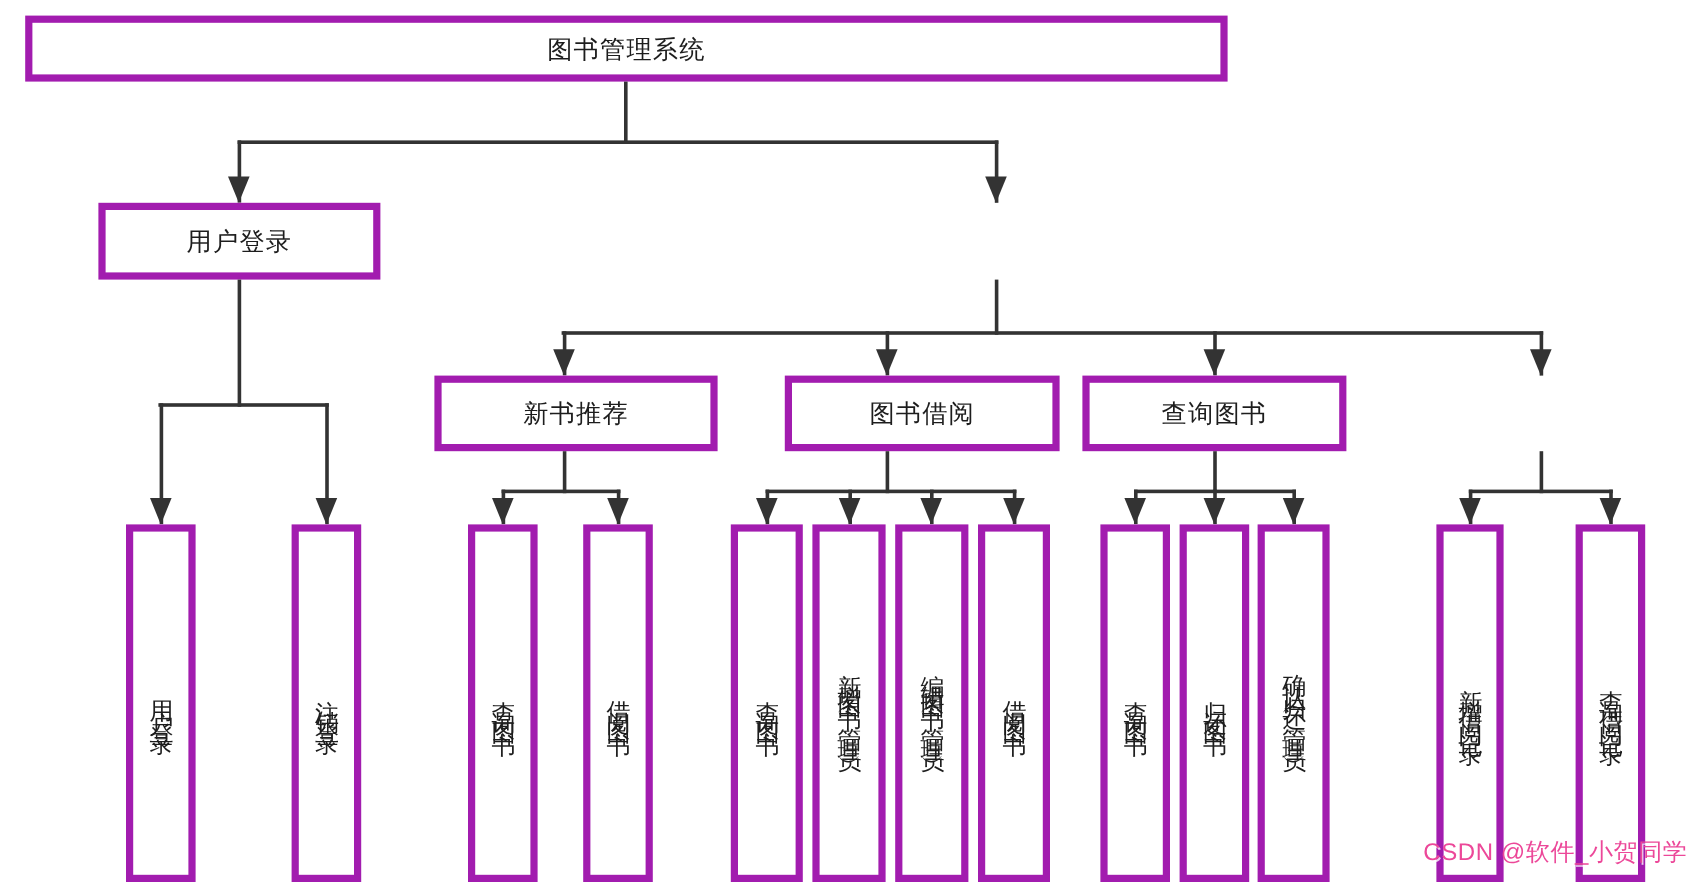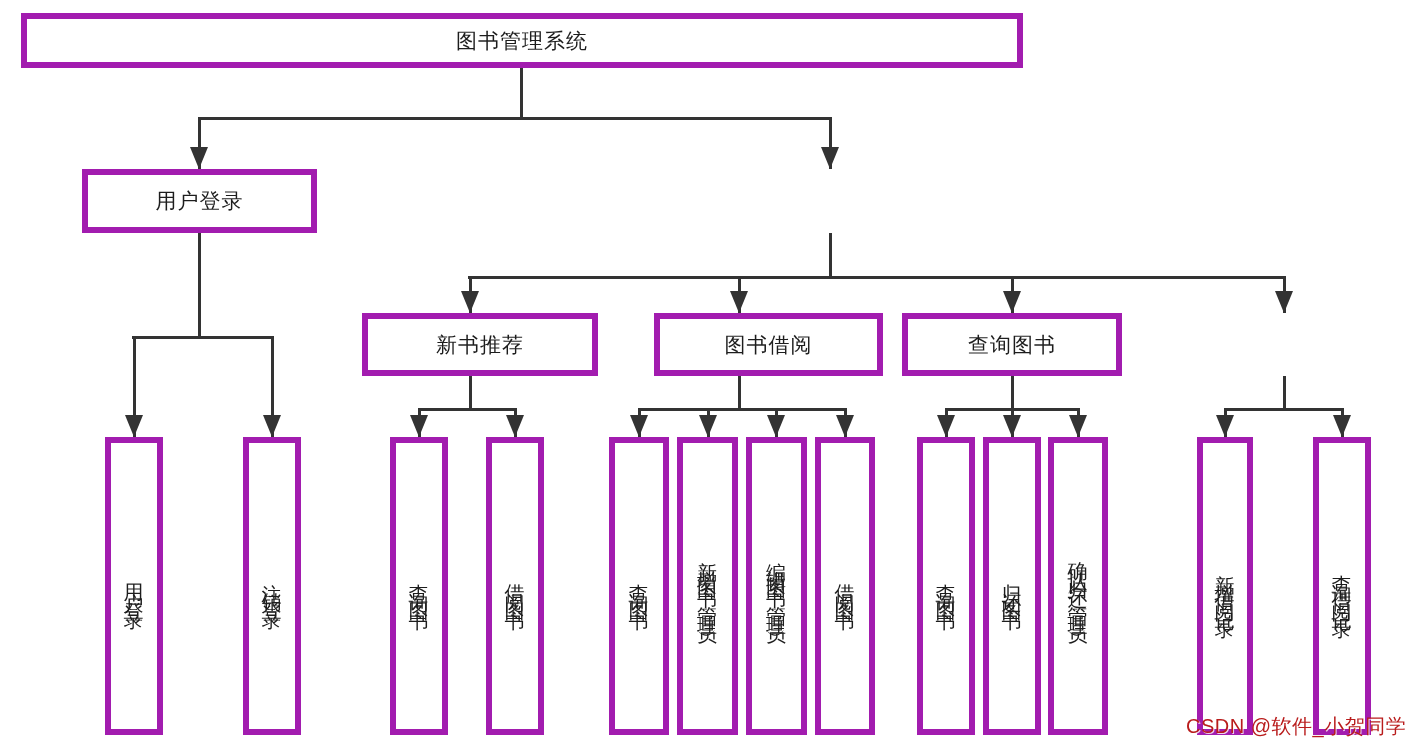--- a/index.html
+++ b/index.html
@@ -37,23 +37,23 @@
   .hl { position: absolute; height: 3px; background: #333333; }
   .arr {
     position: absolute; width: 0; height: 0;
     border-left: 9px solid transparent;
     border-right: 9px solid transparent;
     border-top: 22px solid #333333;
   }
   .watermark {
     position: absolute;
     left: 1186px;
-    top: 713px;
+    top: 697px;
     font-size: 20px;
-    color: #b91c1c;
+    color: #ec4899;
     letter-spacing: 0.5px;
     white-space: nowrap;
     text-shadow: 1px 1px 0 rgba(255,255,255,0.8);
   }
 </style>
 </head>
 <body>
 
 <div id="canvas">
 

